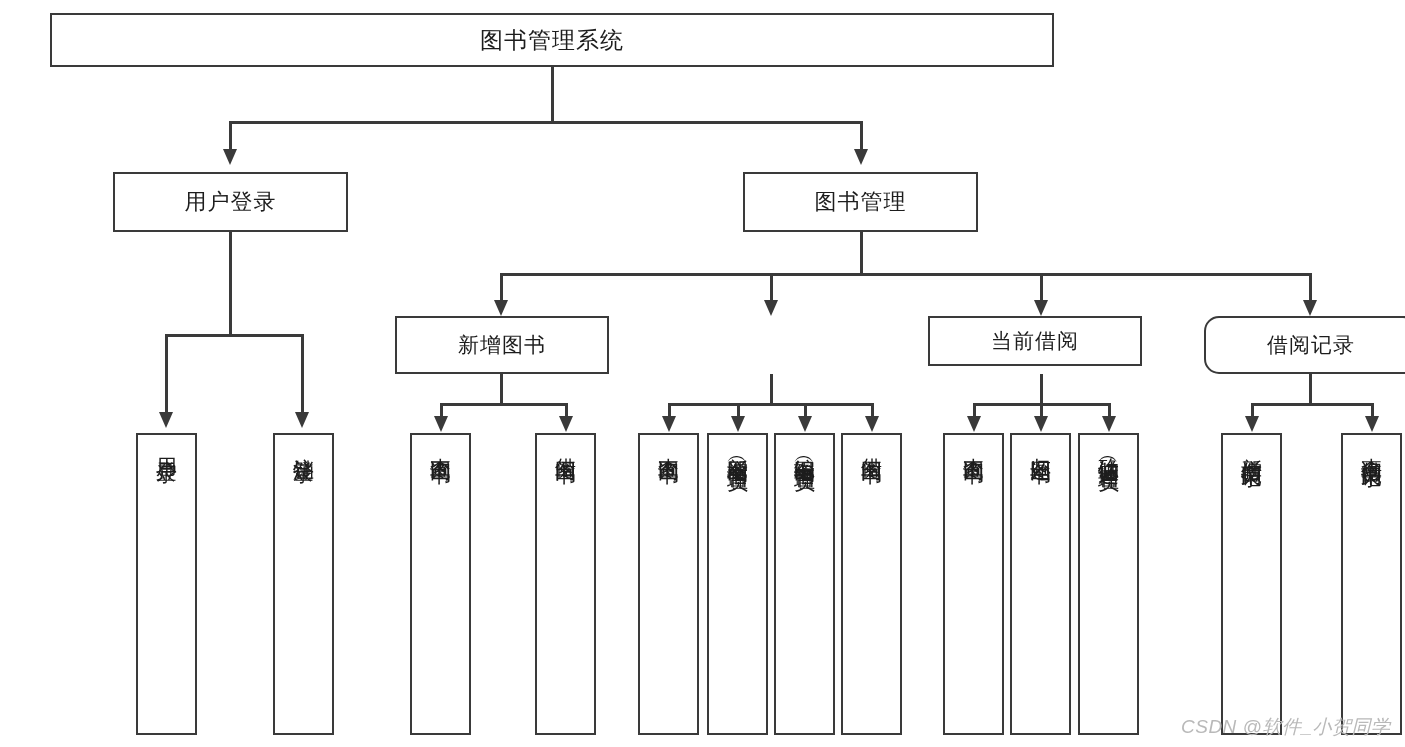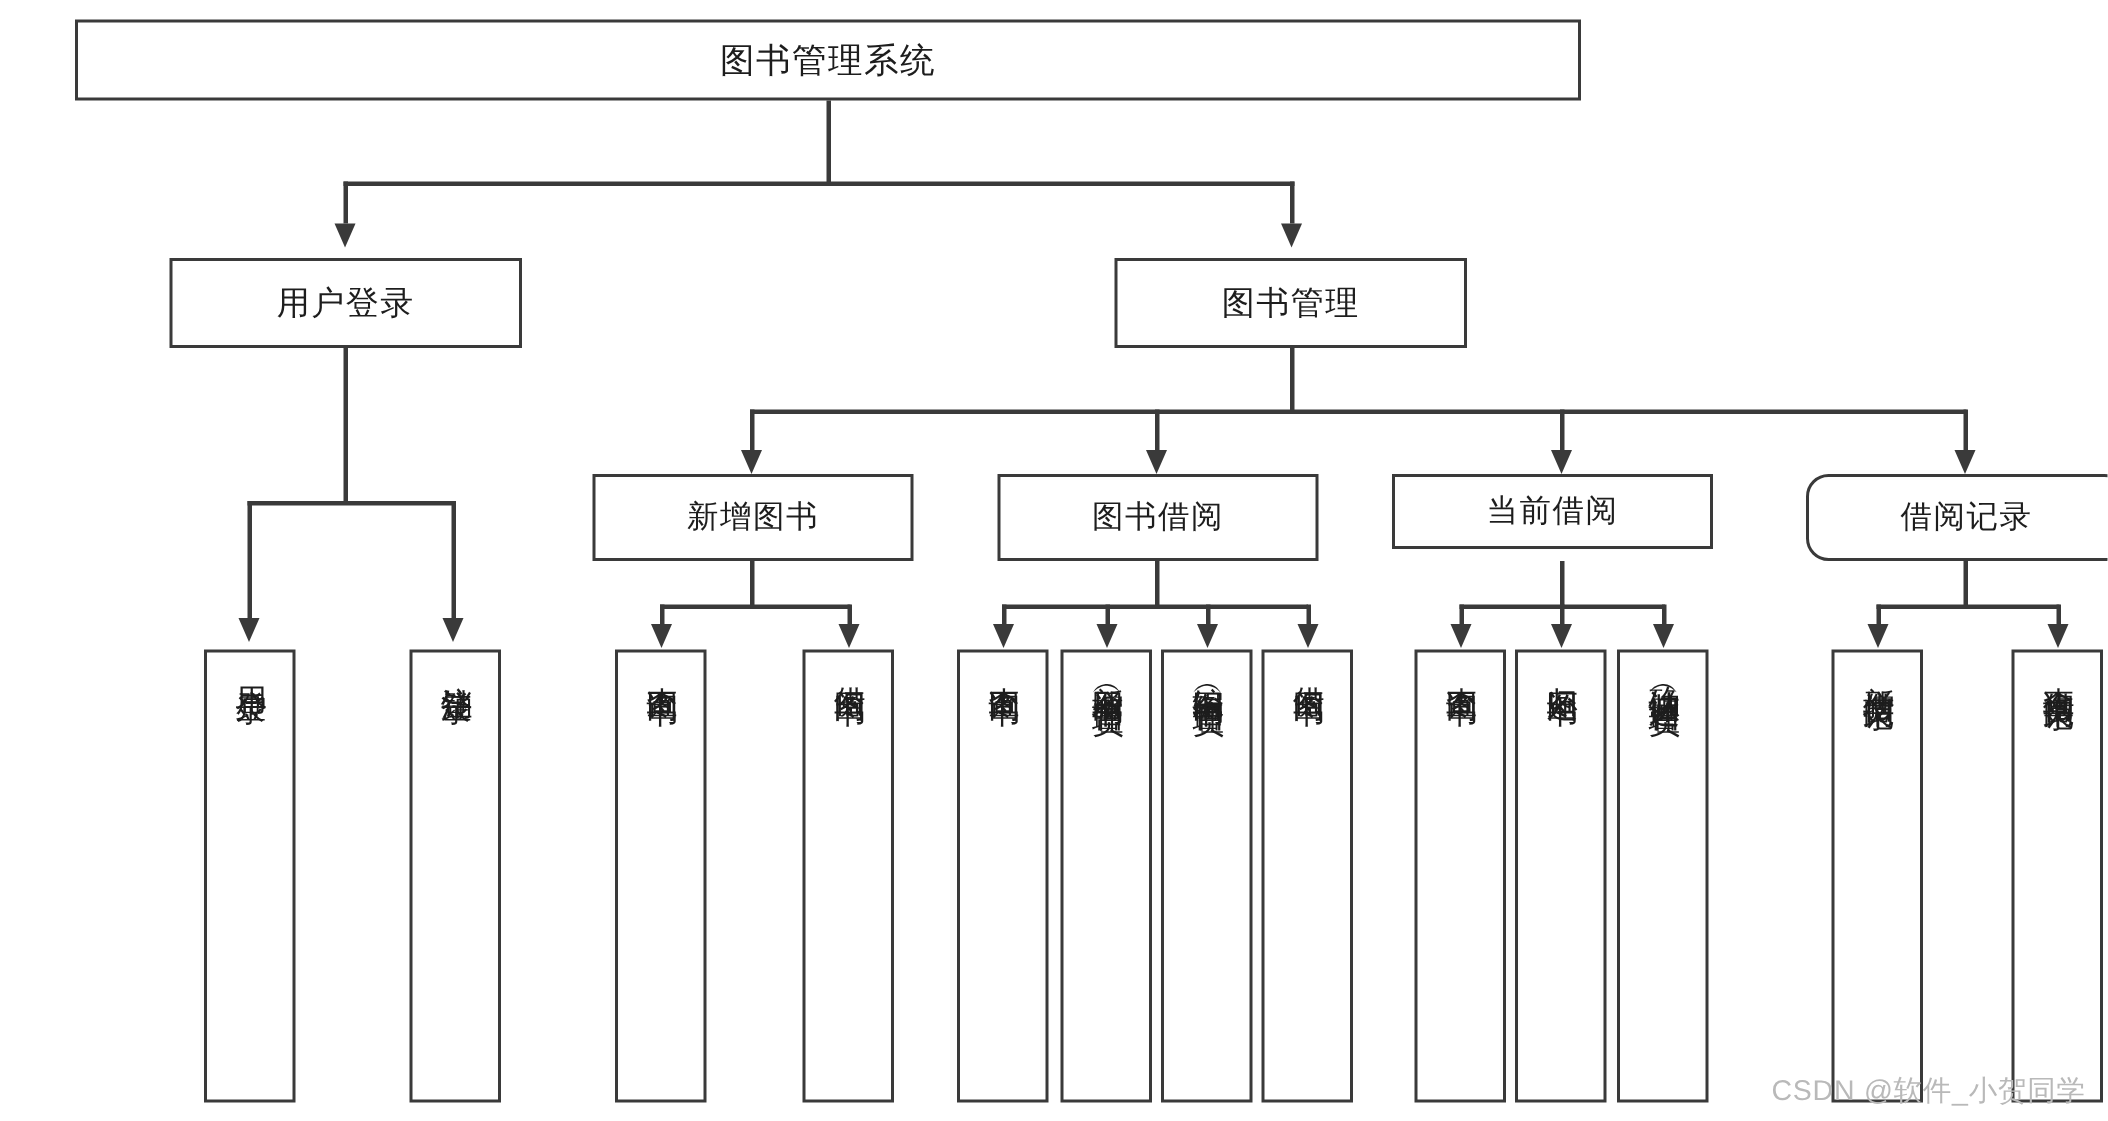--- a/index.html
+++ b/index.html
@@ -122,23 +122,20 @@
   <div class="vline" style="left:738px;top:273px;height:27px;"></div>
   <div class="arrow" style="left:732px;top:300px;"></div>
   <div class="vline" style="left:1008px;top:273px;height:27px;"></div>
   <div class="arrow" style="left:1002px;top:300px;"></div>
   <div class="vline" style="left:1277px;top:273px;height:27px;"></div>
   <div class="arrow" style="left:1271px;top:300px;"></div>
 
   <div class="node lvl3" style="left:363px;top:316px;width:214px;height:58px;">
     <span class="label">新增图书</span>
   </div>
-  <div class="node lvl3" style="left:633px;top:316px;width:214px;height:58px;">
-    <span class="label">图书借阅</span>
-  </div>
   <div class="node lvl3" style="left:896px;top:316px;width:214px;height:50px;">
     <span class="label">当前借阅</span>
   </div>
   <div class="node lvl3" style="left:1172px;top:316px;width:214px;height:58px;border-radius:15px;">
     <span class="label">借阅记录</span>
   </div>
 
   <div class="vline" style="left:468px;top:374px;height:30px;"></div>
   <div class="hline" style="left:408px;top:403px;width:127px;"></div>
   <div class="vline" style="left:408px;top:403px;height:13px;"></div>
@@ -210,15 +207,15 @@
     <span class="label">确认归还（管理员）</span>
   </div>
 
   <div class="node leaf" style="left:1189px;top:433px;width:61px;height:302px;">
     <span class="label">新增借阅记录</span>
   </div>
   <div class="node leaf" style="left:1309px;top:433px;width:61px;height:302px;">
     <span class="label">查询借阅记录</span>
   </div>
 
-  <div class="watermark" style="left:1149px;top:714px;">CSDN @软件_小贺同学</div>
+  <div class="watermark" style="left:1149px;top:714px;font-style:italic;">CSDN @软件_小贺同学</div>
 
 </div>
 
 </body></html>

